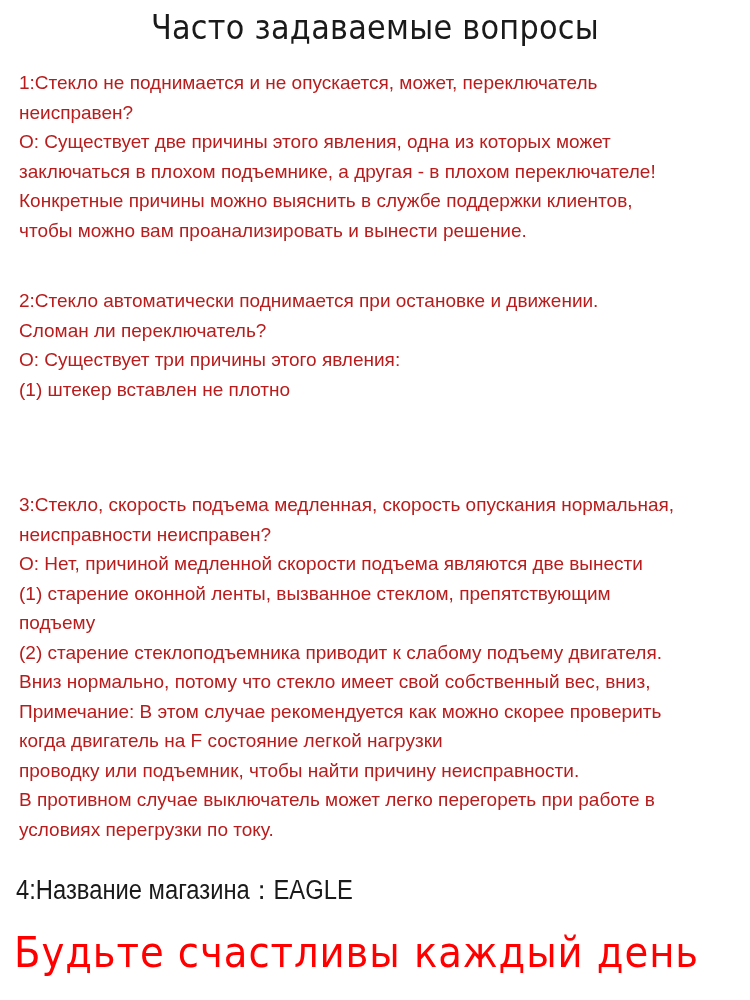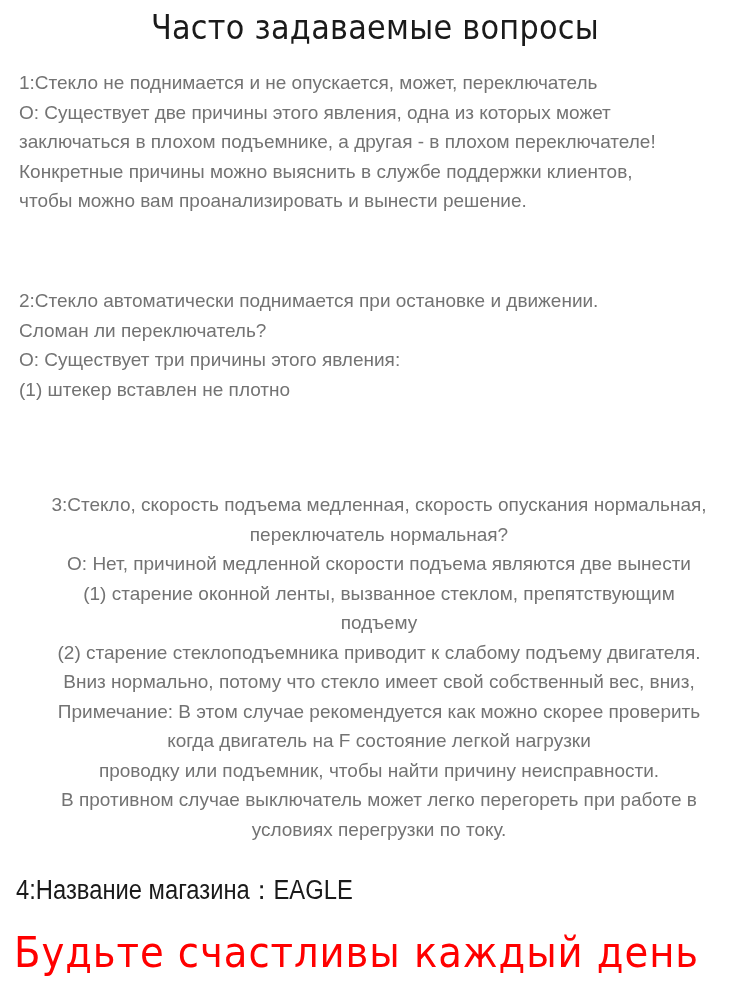--- a/index.html
+++ b/index.html
@@ -28,29 +28,29 @@
       font-weight: normal;
       transform: scaleX(0.92);
       transform-origin: center;
     }
     .block {
       position: absolute;
       left: 19px;
       width: 720px;
       font-size: 19px;
       line-height: 29.5px;
-      color: #737373;
+      color: #b91c1c;
     }
     .line {
       display: block;
       white-space: nowrap;
     }
     #q1 { top: 68px; }
     #q2 { top: 286px; }
-    #q3 { top: 490px; text-align: center; }
+    #q3 { top: 490px; }
     .store {
       position: absolute;
       top: 872px;
       left: 16px;
       font-size: 27px;
       color: #1a1a1a;
       white-space: nowrap;
       transform: scaleX(0.88);
       transform-origin: left center;
     }
@@ -67,36 +67,37 @@
       transform-origin: left center;
     }
   </style>
 </head>
 <body>
 
 <div class="title">Часто задаваемые вопросы</div>
 
 <div class="block" id="q1">
   <span class="line">1:Стекло не поднимается и не опускается, может, переключатель</span>
+  <span class="line">неисправен?</span>
   <span class="line">О: Существует две причины этого явления, одна из которых может</span>
   <span class="line">заключаться в плохом подъемнике, а другая - в плохом переключателе!</span>
   <span class="line">Конкретные причины можно выяснить в службе поддержки клиентов,</span>
   <span class="line">чтобы можно вам проанализировать и вынести решение.</span>
 </div>
 
 <div class="block" id="q2">
   <span class="line">2:Стекло автоматически поднимается при остановке и движении.</span>
   <span class="line">Сломан ли переключатель?</span>
   <span class="line">О: Существует три причины этого явления:</span>
   <span class="line">(1) штекер вставлен не плотно</span>
 </div>
 
 <div class="block" id="q3">
   <span class="line">3:Стекло, скорость подъема медленная, скорость опускания нормальная,</span>
-  <span class="line">переключатель нормальная?</span>
+  <span class="line">неисправности неисправен?</span>
   <span class="line">О: Нет, причиной медленной скорости подъема являются две вынести</span>
   <span class="line">(1) старение оконной ленты, вызванное стеклом, препятствующим</span>
   <span class="line">подъему</span>
   <span class="line">(2) старение стеклоподъемника приводит к слабому подъему двигателя.</span>
   <span class="line">Вниз нормально, потому что стекло имеет свой собственный вес, вниз,</span>
   <span class="line">Примечание: В этом случае рекомендуется как можно скорее проверить</span>
   <span class="line">когда двигатель на F состояние легкой нагрузки</span>
   <span class="line">проводку или подъемник, чтобы найти причину неисправности.</span>
   <span class="line">В противном случае выключатель может легко перегореть при работе в</span>
   <span class="line">условиях перегрузки по току.</span>

